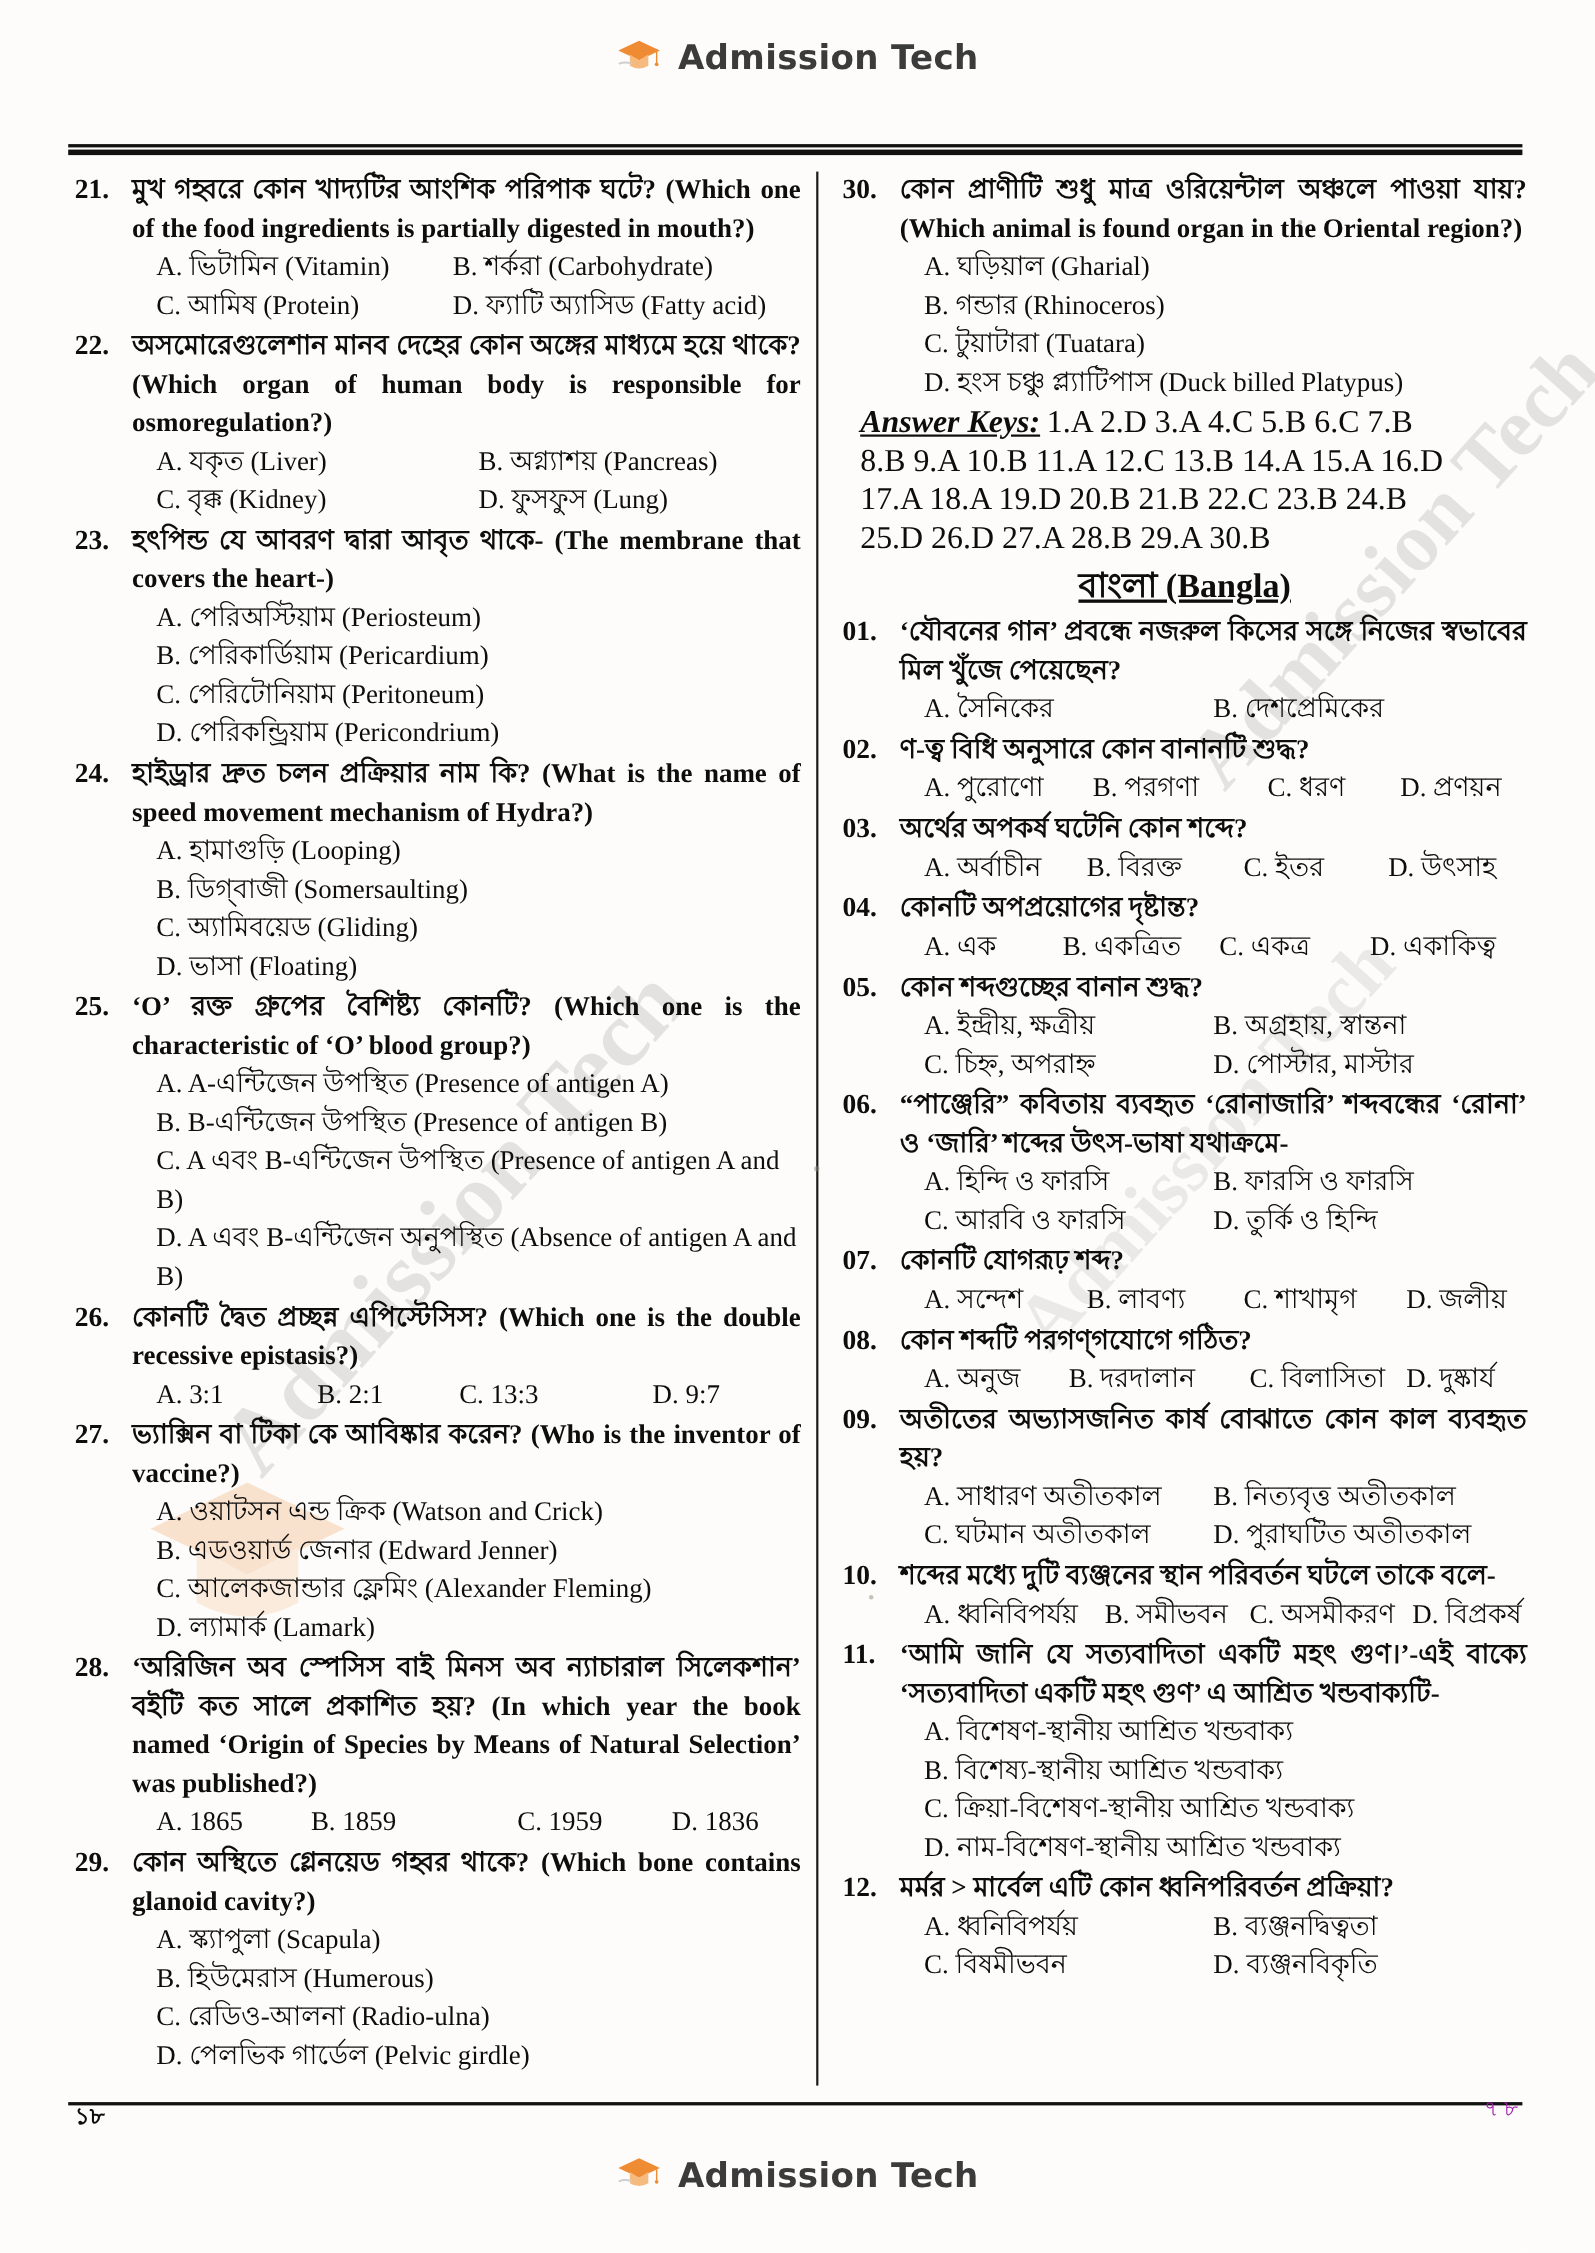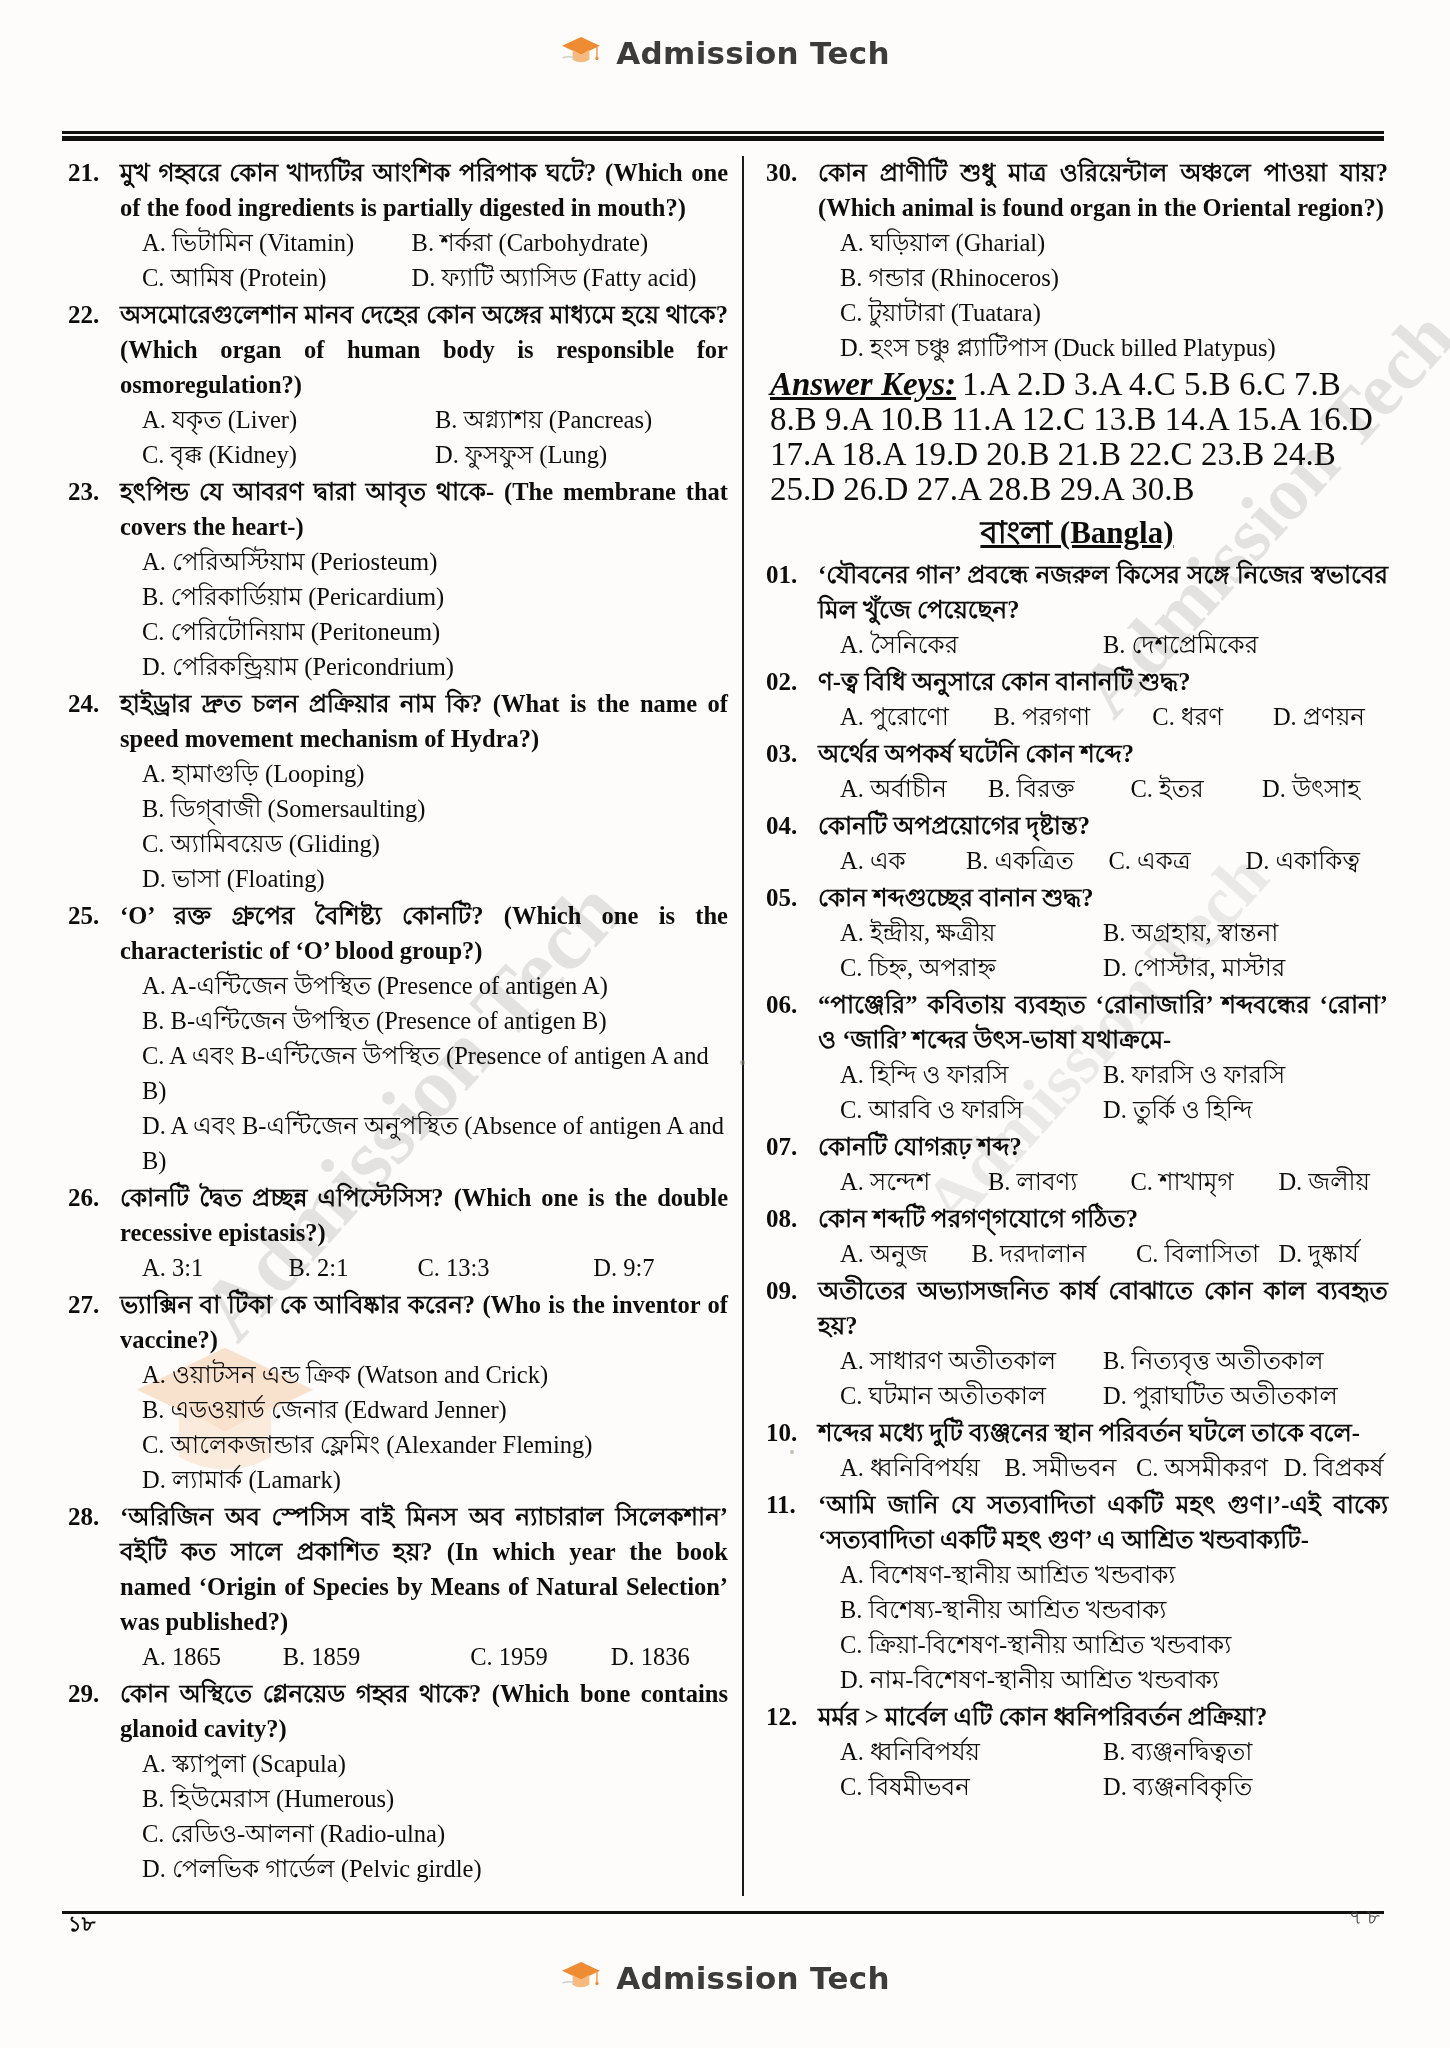--- a/index.html
+++ b/index.html
@@ -122,23 +122,23 @@
   .opt-row {
     display: flex;
     font-size: 24.5px;
     line-height: 35px;
   }
   .opt-row > span { display: inline-block; }
   .w50 { width: 50%; }
 
   
   .answer-keys {
-    font-size: 33px;
+    font-size: 29px;
     line-height: 35px;
-    margin-left: 4px;
+    margin-left: 16px;
   }
   .ak-label {
     font-weight: bold;
     font-style: italic;
     text-decoration: underline;
     margin-right: 6px;
   }
 
   
   .section-head {
@@ -156,21 +156,21 @@
     left: 68px;
     top: 1908px;
     font-size: 21px;
     font-weight: bold;
   }
   .corner-mark {
     position: absolute;
     right: 70px;
     top: 1902px;
     font-size: 20px;
-    color: #404040;
+    color: #a21caf;
   }
   .speck { position: absolute; background: #8a8a7a; border-radius: 50%; opacity: .5; }
 </style>
 </head>
 <body>
 
 <div class="page">
 
   <div class="wm wm-a">Admission Tech</div>
   <div class="wm wm-b">Admission Tech</div>

